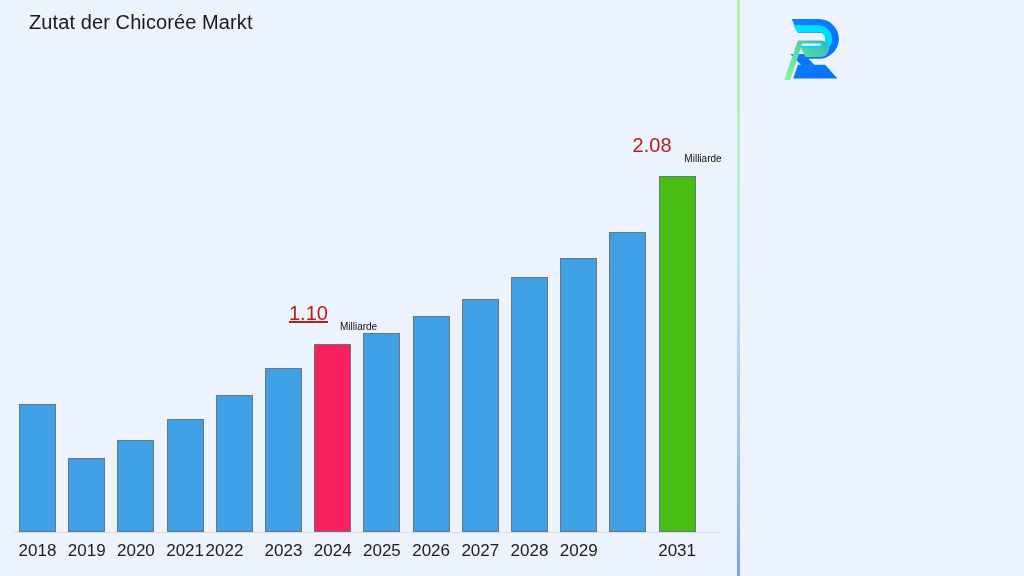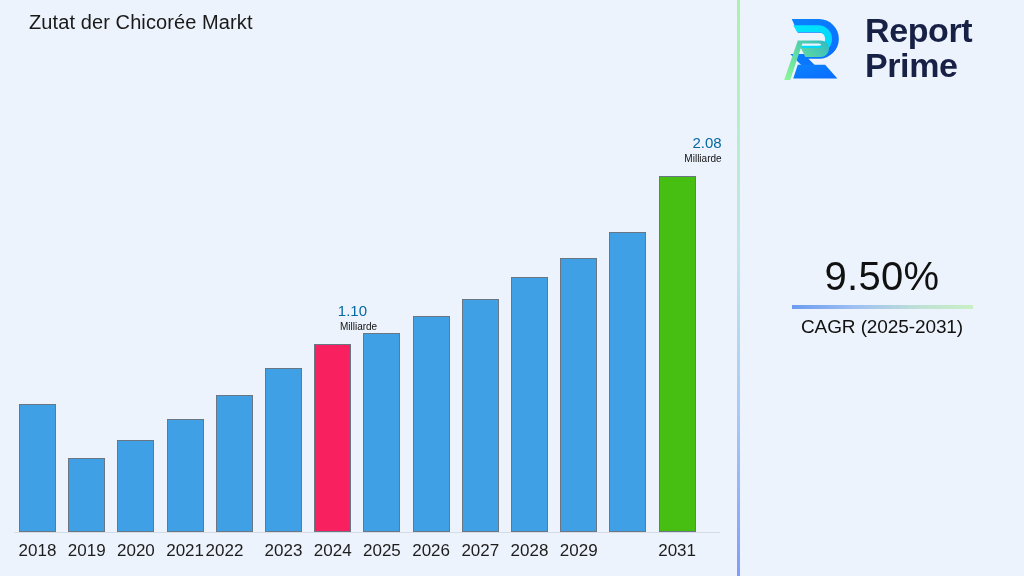--- a/index.html
+++ b/index.html
@@ -55,23 +55,23 @@
   }
   .bar {
     position: absolute;
     box-sizing: border-box;
     border: 1px solid #6a7684;
     bottom: 44px;
   }
 
   .bar-value {
     position: absolute;
-    text-align: right;
-    font-size: 15px;
-    color: #0369a1;
+    text-align: left;
+    font-size: 20px;
+    color: #b91c1c;
     white-space: nowrap;
   }
   .bar-unit {
     position: absolute;
     text-align: right;
     font-size: 10px;
     color: #111111;
     white-space: nowrap;
   }
   .tick-label {
@@ -168,21 +168,21 @@
         <div class="bar" style="left: 117.4px; width: 37px; height: 92.4231px; top: 439.577px; bottom: auto; background: rgb(63, 160, 229);"></div>
         <div class="tick-label" style="left: 109.4px; width: 53px;">2020</div>
         <div class="bar" style="left: 166.6px; width: 37px; height: 112.962px; top: 419.038px; bottom: auto; background: rgb(63, 160, 229);"></div>
         <div class="tick-label" style="left: 158.6px; width: 53px;">2021</div>
         <div class="bar" style="left: 215.8px; width: 37px; height: 136.923px; top: 395.077px; bottom: auto; background: rgb(63, 160, 229);"></div>
         <div class="tick-label" style="left: 198px; width: 53px;">2022</div>
         <div class="bar" style="left: 265px; width: 37px; height: 164.308px; top: 367.692px; bottom: auto; background: rgb(63, 160, 229);"></div>
         <div class="tick-label" style="left: 257px; width: 53px;">2023</div>
         <div class="bar" style="left: 314.2px; width: 37px; height: 188.269px; top: 343.731px; bottom: auto; background: rgb(248, 32, 95);"></div>
         <div class="tick-label" style="left: 306.2px; width: 53px;">2024</div>
-        <div class="bar-value" style="left: 278px; width: 89px; top: 301.731px;">1.10</div>
+        <div class="bar-value" style="left: 289px; width: 89px; top: 301.731px; text-decoration: underline;">1.10</div>
         <div class="bar-unit" style="left: 288.2px; width: 89px; top: 320.731px;">Milliarde</div>
         <div class="bar" style="left: 363.4px; width: 37px; height: 198.538px; top: 333.462px; bottom: auto; background: rgb(63, 160, 229);"></div>
         <div class="tick-label" style="left: 355.4px; width: 53px;">2025</div>
         <div class="bar" style="left: 412.6px; width: 37px; height: 215.654px; top: 316.346px; bottom: auto; background: rgb(63, 160, 229);"></div>
         <div class="tick-label" style="left: 404.6px; width: 53px;">2026</div>
         <div class="bar" style="left: 461.8px; width: 37px; height: 232.769px; top: 299.231px; bottom: auto; background: rgb(63, 160, 229);"></div>
         <div class="tick-label" style="left: 453.8px; width: 53px;">2027</div>
         <div class="bar" style="left: 511px; width: 37px; height: 255.019px; top: 276.981px; bottom: auto; background: rgb(63, 160, 229);"></div>
         <div class="tick-label" style="left: 503px; width: 53px;">2028</div>
         <div class="bar" style="left: 560.2px; width: 37px; height: 273.846px; top: 258.154px; bottom: auto; background: rgb(63, 160, 229);"></div>
@@ -221,26 +221,17 @@
 
           <path d="M22 12 H58 a26 26 0 0 1 0 52 H44 l24 24 H50 L20 58 h38 a14 14 0 0 0 0 -28 H30 Z" fill="url(#gBlue)"></path>
 
           <path d="M24 20 H57 a18 18 0 0 1 0 36 H40 l-8 -9 h25 a9 9 0 0 0 0 -18 H29 Z" fill="url(#gCyan)"></path>
 
           <path d="M12 92 L30 40 h30 a11 11 0 0 1 0 22 H40 l-6 -12 h24 a3 3 0 0 0 0 -6 H36 L20 92 Z" fill="url(#gGreen)"></path>
 
           <path d="M30 72 h36 l16 18 H24 Z" fill="url(#gBlue)"></path>
         </svg>
       </span>
-      <span class="logo-text">
-        <span class="l1">Report</span>
-        <span class="l2">Prime</span>
-      </span>
     </div>
 
-    <div class="cagr-block">
-      <div class="cagr-value">9.50%</div>
-      <div class="cagr-rule"></div>
-      <div class="cagr-label">CAGR (2025-2031)</div>
-    </div>
 
   </div>
 </div>
 
 </body></html>

